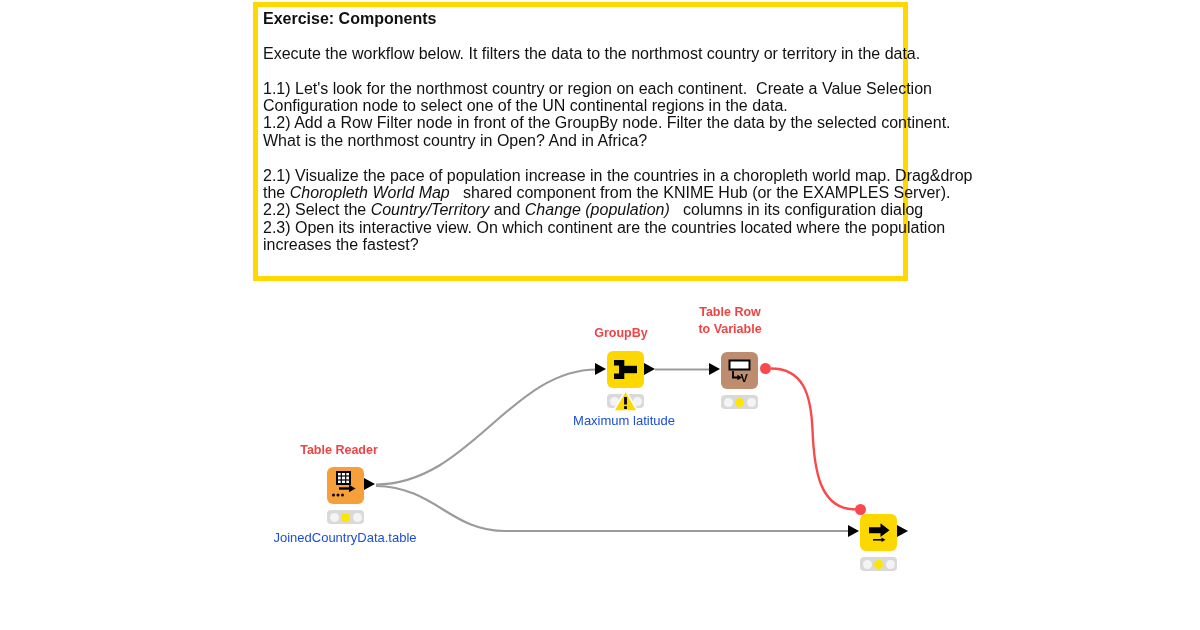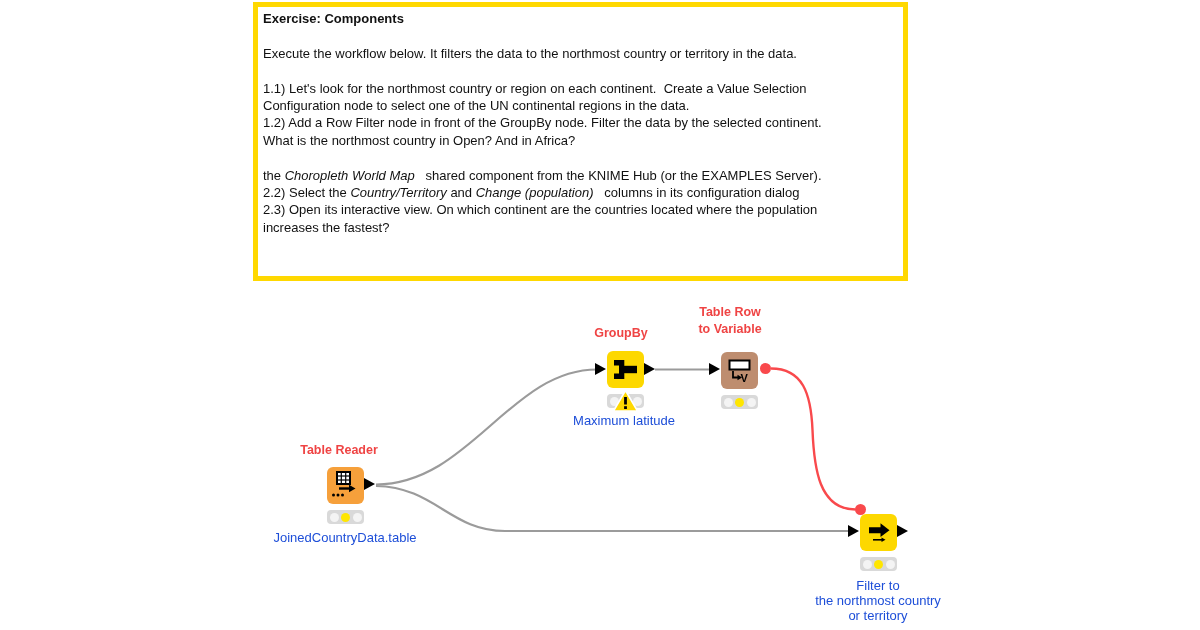--- a/index.html
+++ b/index.html
@@ -4,21 +4,21 @@
 <style>
   html,body{margin:0;padding:0;}
   body{width:1200px;height:630px;background:#fff;font-family:"Liberation Sans",sans-serif;}
   .canvas{position:relative;width:1200px;height:630px;background:#ffffff;overflow:hidden;}
 
   
   .annotation{
     position:absolute;left:253px;top:2px;width:640px;height:266px;
     border:5px solid #FFD800;background:#fff;padding:3px 0 0 5px;box-sizing:content-box;
   }
-  .ann-line{font-size:13px;line-height:17.4px;color:#111;white-space:pre;}
+  .ann-line{font-size:16px;line-height:17.4px;color:#111;white-space:pre;}
   .ann-line span.b{font-weight:700;}
   .ann-line span.i{font-style:italic;}
 
   
   .wires{position:absolute;left:0;top:0;pointer-events:none;}
   .wire-data{stroke:#9B9B9B;stroke-width:2.2;fill:none;}
   .wire-var{stroke:#F9494C;stroke-width:2.4;fill:none;}
 
   
   .node-body{position:absolute;width:37px;height:37px;border-radius:6px;}
@@ -80,20 +80,21 @@
     <div>
         <div class="ann-line"><span class="b">Exercise: Components</span></div>
         <div class="ann-line">&nbsp;</div>
         <div class="ann-line"><span>Execute the workflow below. It filters the data to the northmost country or territory in the data.</span></div>
         <div class="ann-line">&nbsp;</div>
         <div class="ann-line"><span>1.1) Let's look for the northmost country or region on each continent.  Create a Value Selection</span></div>
         <div class="ann-line"><span>Configuration node to select one of the UN continental regions in the data.</span></div>
         <div class="ann-line"><span>1.2) Add a Row Filter node in front of the GroupBy node. Filter the data by the selected continent.</span></div>
         <div class="ann-line"><span>What is the northmost country in Open? And in Africa?</span></div>
         <div class="ann-line">&nbsp;</div>
+        <div class="ann-line"><span>2.1) Visualize the pace of population increase in the countries in a choropleth world map. Drag&amp;drop</span></div>
         <div class="ann-line"><span>the </span><span class="i">Choropleth World Map</span><span>   shared component from the KNIME Hub (or the EXAMPLES Server).</span></div>
         <div class="ann-line"><span>2.2) Select the </span><span class="i">Country/Territory</span><span> and </span><span class="i">Change (population)</span><span>   columns in its configuration dialog</span></div>
         <div class="ann-line"><span>2.3) Open its interactive view. On which continent are the countries located where the population</span></div>
         <div class="ann-line"><span>increases the fastest?</span></div>
       </div>
   </div>
 
   <svg class="wires" width="1200" height="630">
     <path class="wire-data" d="M376,484.5 C470,484 510,369.5 597,369.5"></path>
     <path class="wire-data" d="M376,486 C435,487 450,531 505,531 L849,531"></path>
@@ -175,19 +176,14 @@
     </svg>
   </div>
   <div class="tri-in" id="rf-in"></div>
   <div class="tri-out" id="rf-out"></div>
   <div class="rport" id="rf-varred"></div>
   <div class="light" id="rf-light">
     <span class="dot"></span>
     <span class="dot on"></span>
     <span class="dot"></span>
   </div>
-  <div class="node-label" id="rf-label">
-    <div>Filter to</div>
-    <div>the northmost country</div>
-    <div>or territory</div>
-  </div>
 
 </div>
 
 </body></html>

